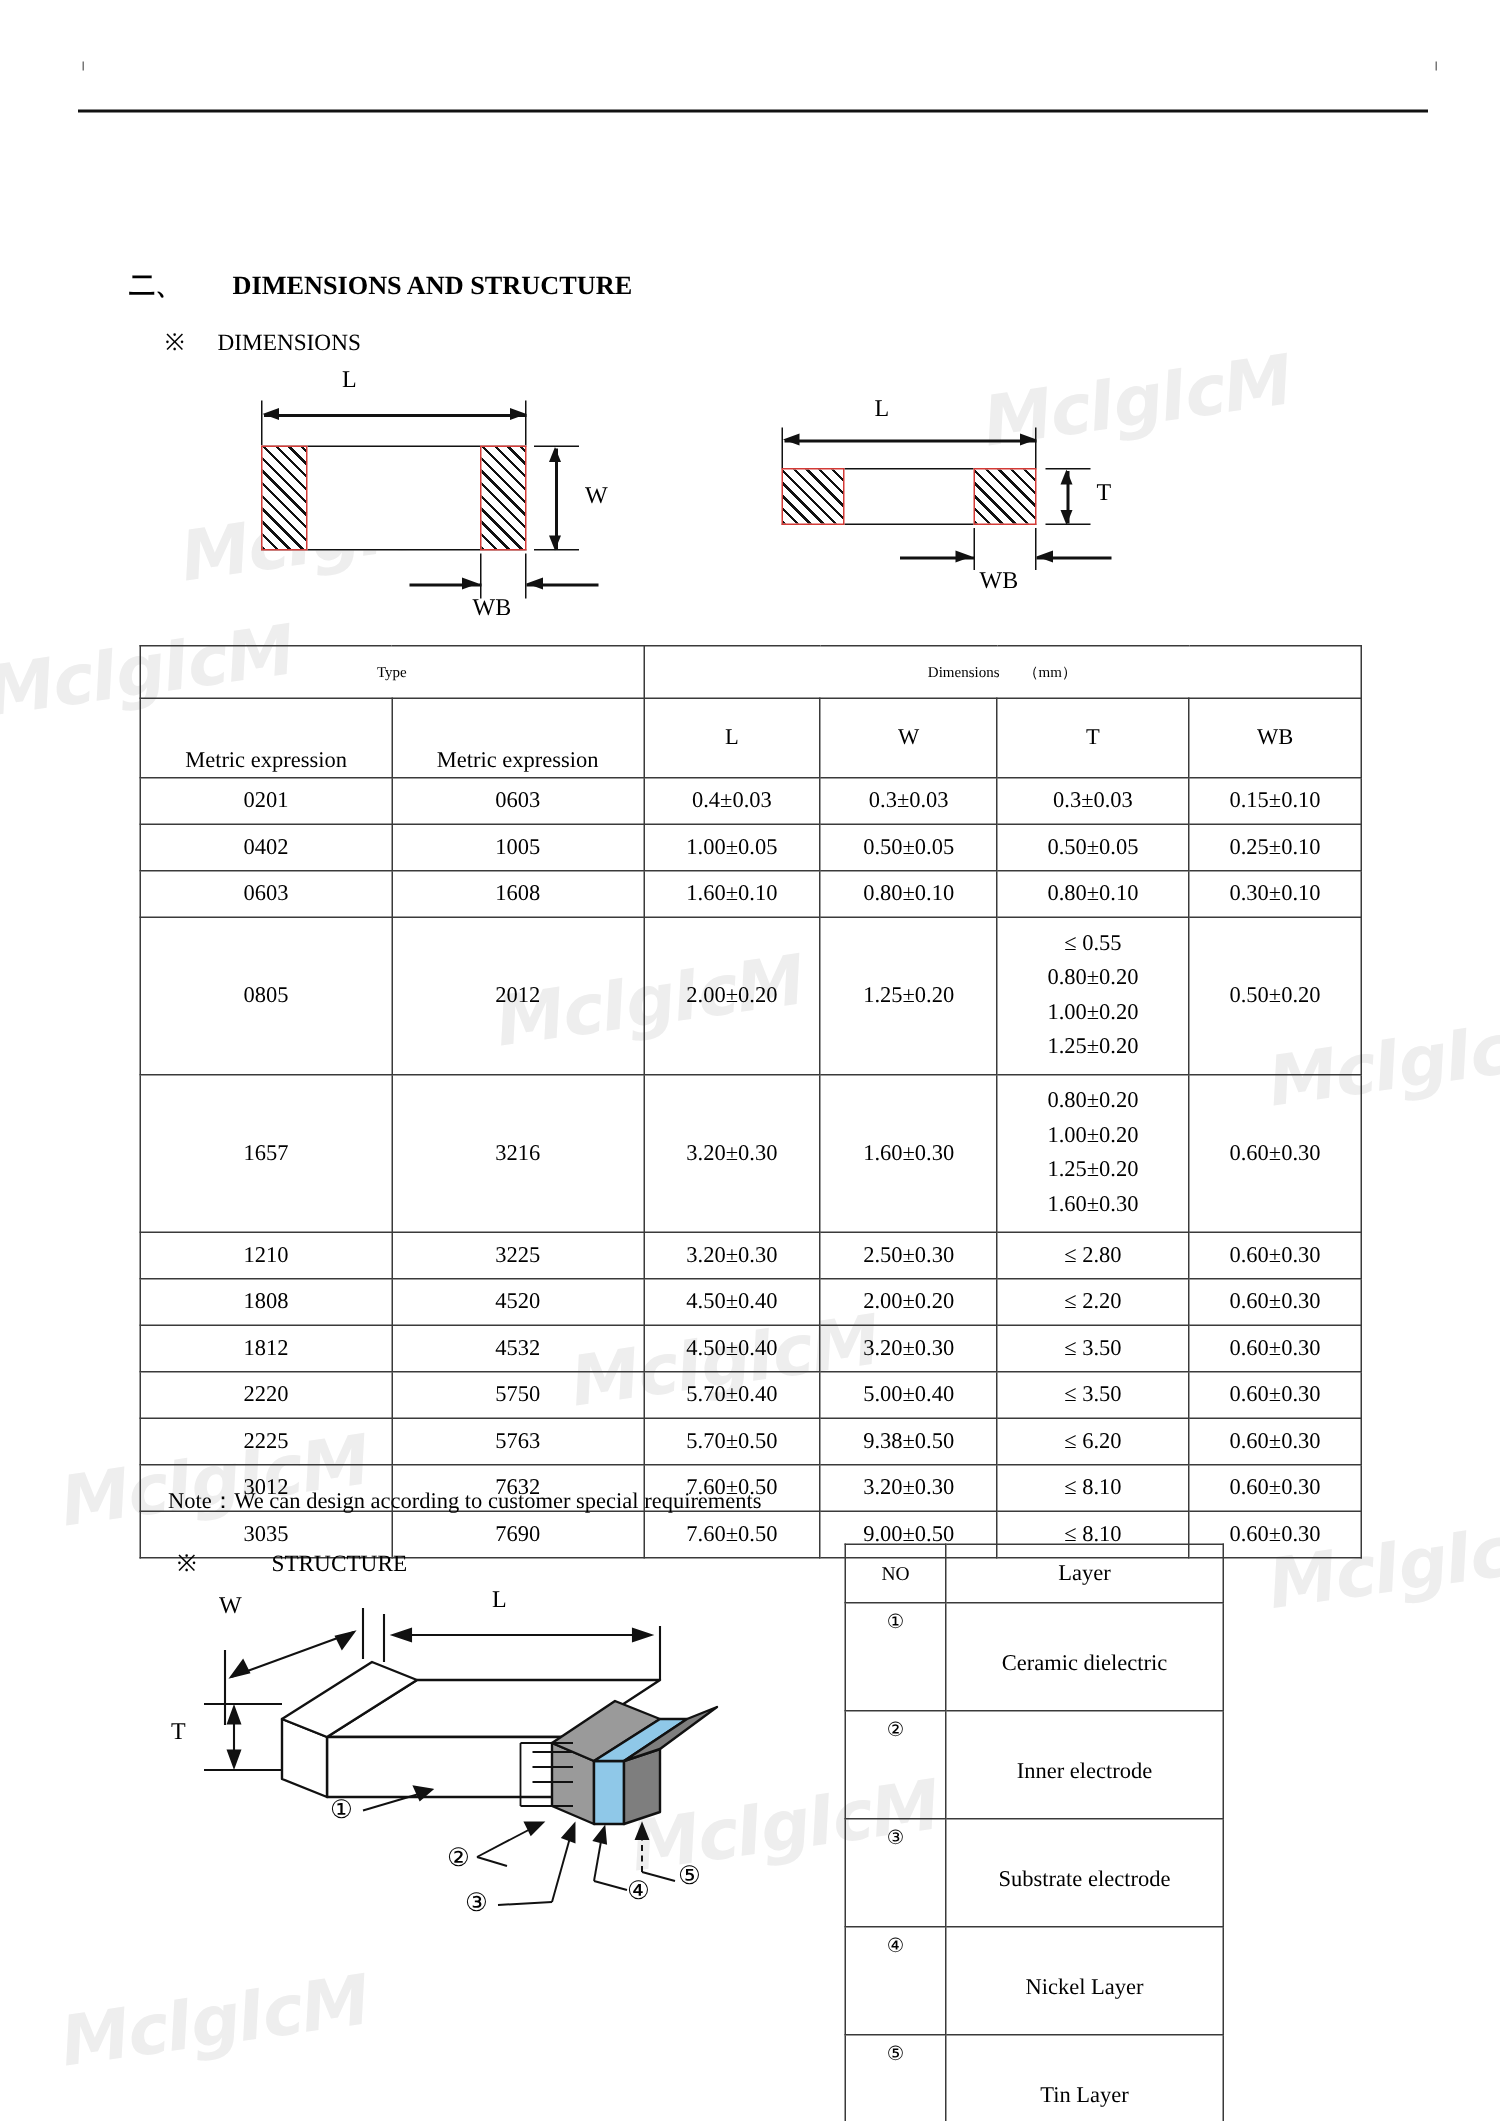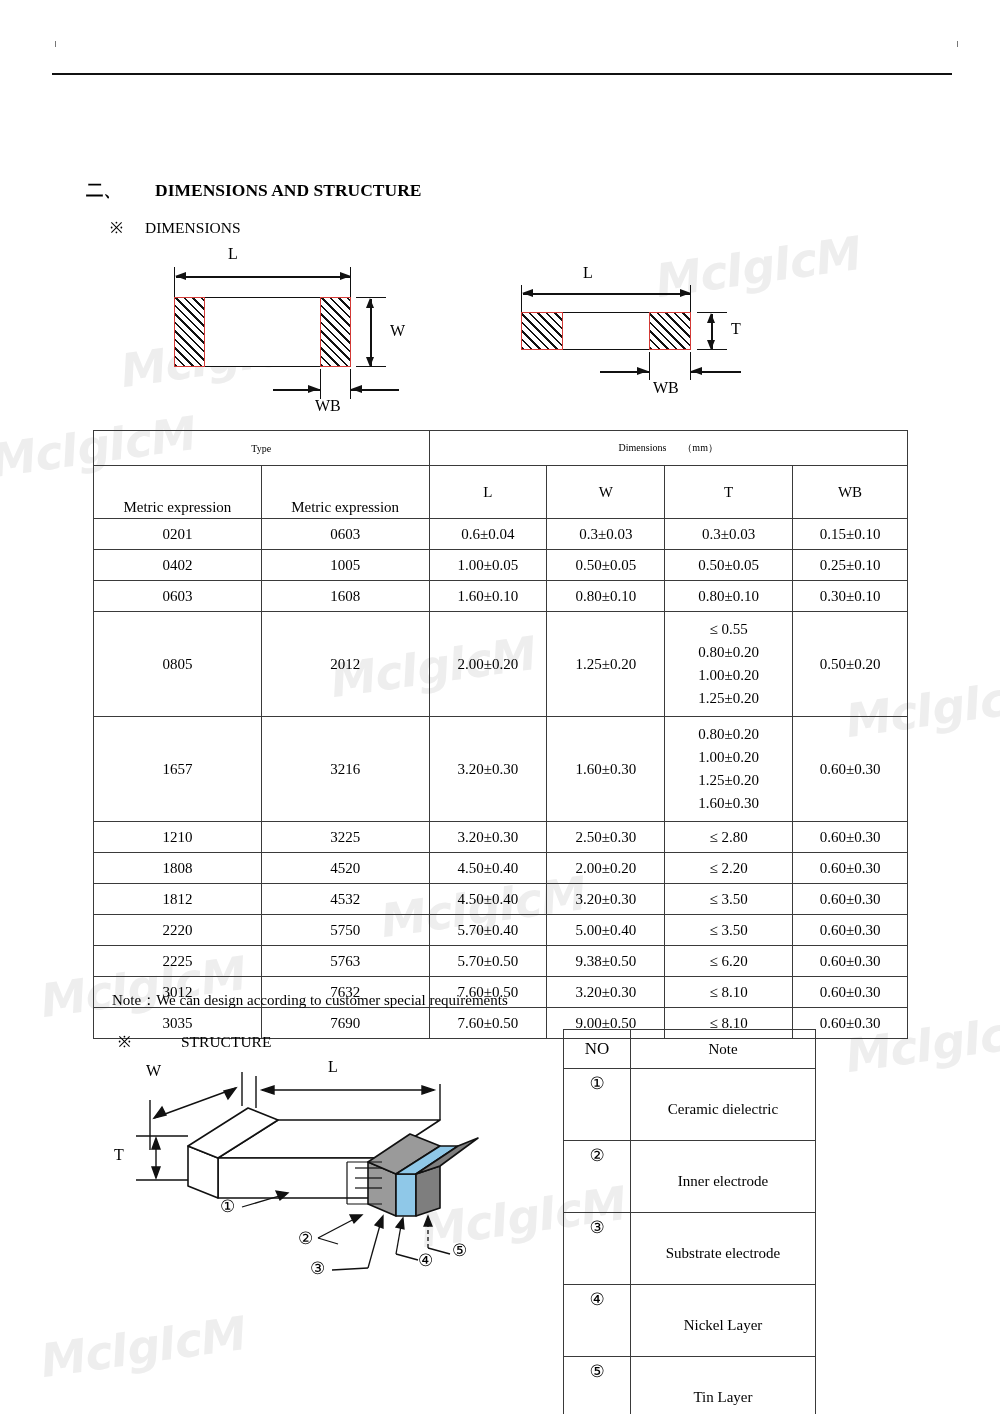--- a/index.html
+++ b/index.html
@@ -173,21 +173,21 @@
   table.legend-table td {
     border: 1.2px solid #3a3a3a;
     font-weight: normal;
     background: transparent;
   }
   table.legend-table .no-col {
     width: 64px;
     text-align: center;
     vertical-align: top;
     padding-top: 4px;
-    font-size: 17px;
+    font-size: 13px;
   }
   table.legend-table .name-col {
     text-align: center;
     vertical-align: bottom;
     padding-bottom: 22px;
   }
   table.legend-table .hdr td { height: 38px; vertical-align: middle; text-align: center; padding: 0; }
   table.legend-table tr.row td { height: 48px; }
 
   
@@ -316,21 +316,21 @@
         <th class="th-sub mid">L</th>
         <th class="th-sub mid">W</th>
         <th class="th-sub mid">T</th>
         <th class="th-sub mid">WB</th>
       </tr>
     </thead>
     <tbody id="dim-table-body">
         <tr>
           <td class="r">0201</td>
           <td class="r">0603</td>
-          <td class="r">0.6±0.04</td>
+          <td class="r">0.4±0.03</td>
           <td class="r">0.3±0.03</td>
           <td class="r">
             <div class="stack">
               <div>0.3±0.03</div>
             </div>
           </td>
           <td class="r">0.15±0.10</td>
         </tr>
         <tr>
           <td class="r">0402</td>
@@ -558,21 +558,21 @@
     <div class="cnum" style="left:188px; top:170px;">②</div>
     <div class="cnum" style="left:200px; top:200px;">③</div>
     <div class="cnum" style="left:308px; top:192px;">④</div>
     <div class="cnum" style="left:342px; top:182px;">⑤</div>
   </div>
 
   <table class="legend-table">
     <tbody id="legend-table-body">
       <tr class="hdr">
         <td class="no-col" style="vertical-align:middle;padding-top:0;">NO</td>
-        <td class="name-col" style="vertical-align:middle;padding-bottom:0;">Note</td>
+        <td class="name-col" style="vertical-align:middle;padding-bottom:0;">Layer</td>
       </tr>
     <tr class="row">
           <td class="no-col">①</td>
           <td class="name-col">Ceramic    dielectric</td>
         </tr>
         <tr class="row">
           <td class="no-col">②</td>
           <td class="name-col">Inner    electrode</td>
         </tr>
         <tr class="row">

